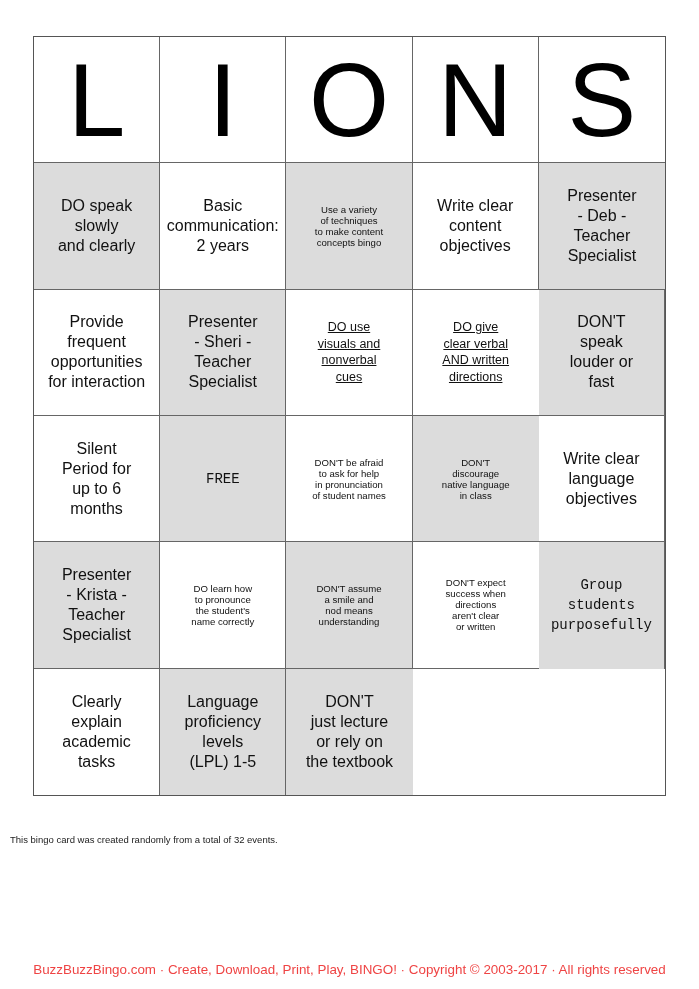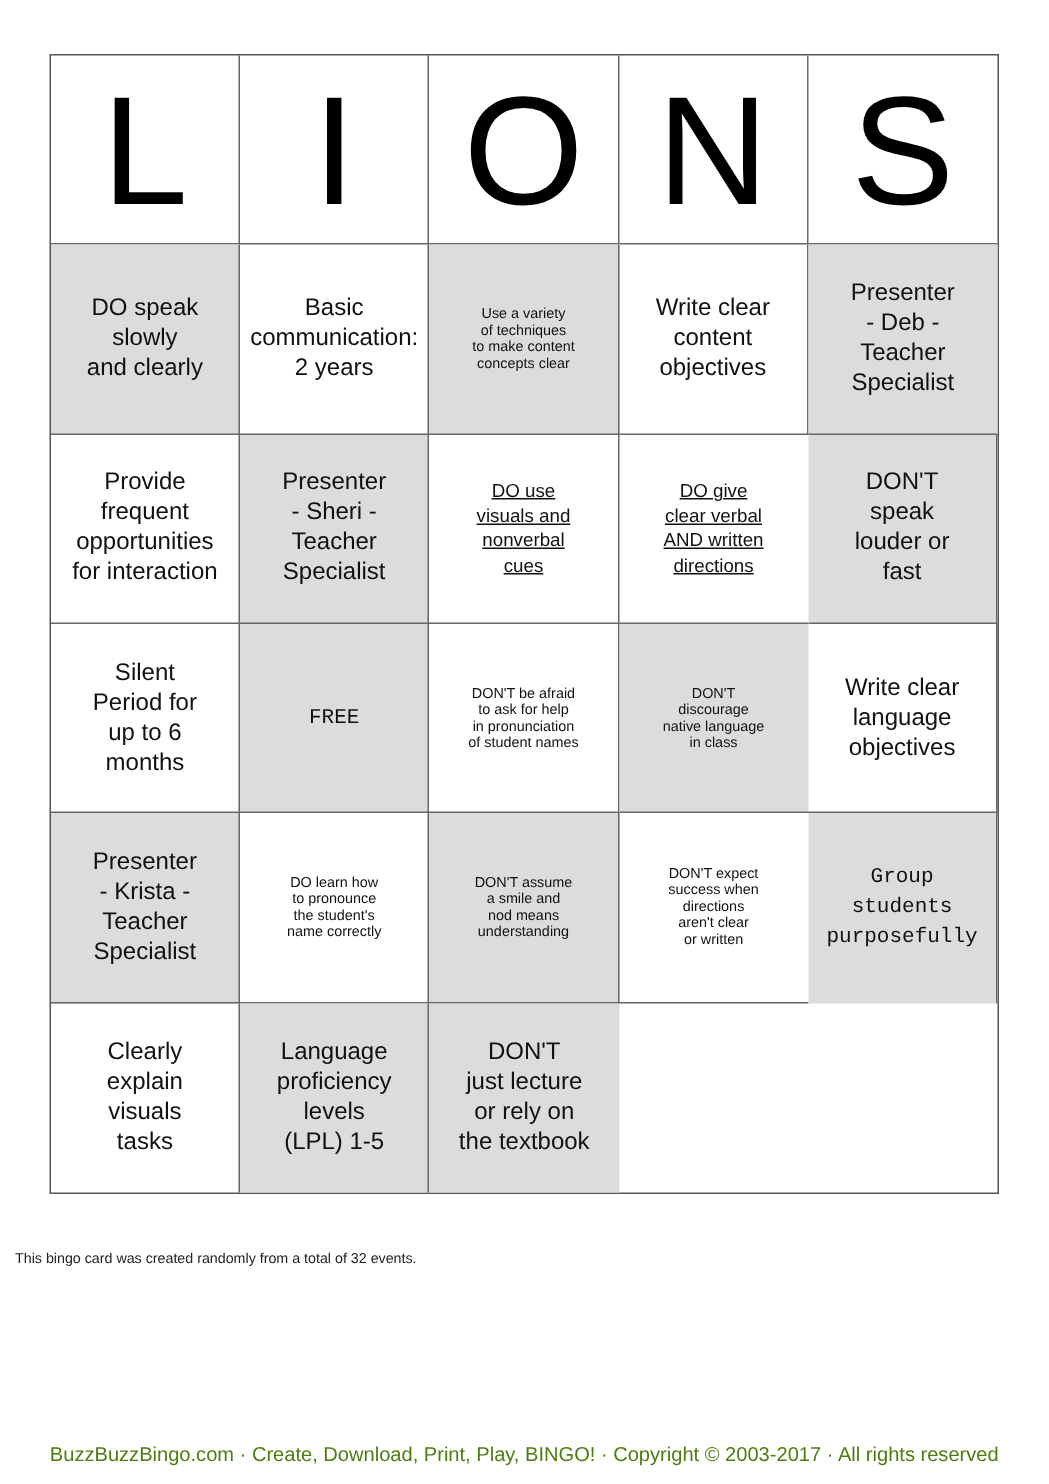--- a/index.html
+++ b/index.html
@@ -13,41 +13,41 @@
           white-space:pre-line; overflow:hidden; }
   .cell.c4 { border-right:none; }
   .cell.r5 { border-bottom:none; }
   .cell.grey { background:#dcdcdc; }
   .hdr { font-size:103px; line-height:1; color:#000; padding-top:2px; }
   .sz-l { font-size:16px; line-height:20px; }
   .sz-m { font-size:12.5px; line-height:16.5px;text-decoration:underline; }
   .sz-s { font-size:9.6px; line-height:11px; }
   .sz-xl { font-size:14px; line-height:20px;font-family:Liberation Mono, monospace; }
   #note { position:absolute; left:10px; top:834px; font-size:9.5px; color:#222; }
-  #footer { position:absolute; left:0; width:699px; top:962px; text-align:center; font-size:13.4px; color:#4d7c0f; }
+  #footer { position:absolute; left:0; width:699px; top:962px; text-align:center; font-size:13.4px; color:#ef4444; }
 </style>
 </head>
 <body>
 
 <div id="card">
   <div class="cell hdr r0 c0">L</div>
   <div class="cell hdr r0 c1">I</div>
   <div class="cell hdr r0 c2">O</div>
   <div class="cell hdr r0 c3">N</div>
   <div class="cell hdr r0 c4">S</div>
 <div class="cell sz-l c0 grey">DO speak
 slowly
 and clearly</div>
     <div class="cell sz-l c1">Basic
 communication:
 2 years</div>
     <div class="cell sz-s c2 grey">Use a variety
 of techniques
 to make content
-concepts clear</div>
+concepts bingo</div>
     <div class="cell sz-l c3">Write clear
 content
 objectives</div>
     <div class="cell sz-l c4 grey">Presenter
 - Deb -
 Teacher
 Specialist</div>
     <div class="cell sz-l c0">Provide
 frequent
 opportunities
@@ -99,21 +99,21 @@
     <div class="cell sz-s c4">DON'T expect
 success when
 directions
 aren't clear
 or written</div>
     <div class="cell sz-xl c0 r5 grey">Group
 students
 purposefully</div>
     <div class="cell sz-l c1 r5">Clearly
 explain
-visuals
+academic
 tasks</div>
     <div class="cell sz-l c2 r5 grey">Language
 proficiency
 levels
 (LPL) 1-5</div>
     <div class="cell sz-l c4 r5 grey">DON'T
 just lecture
 or rely on
 the textbook</div>
   </div>

